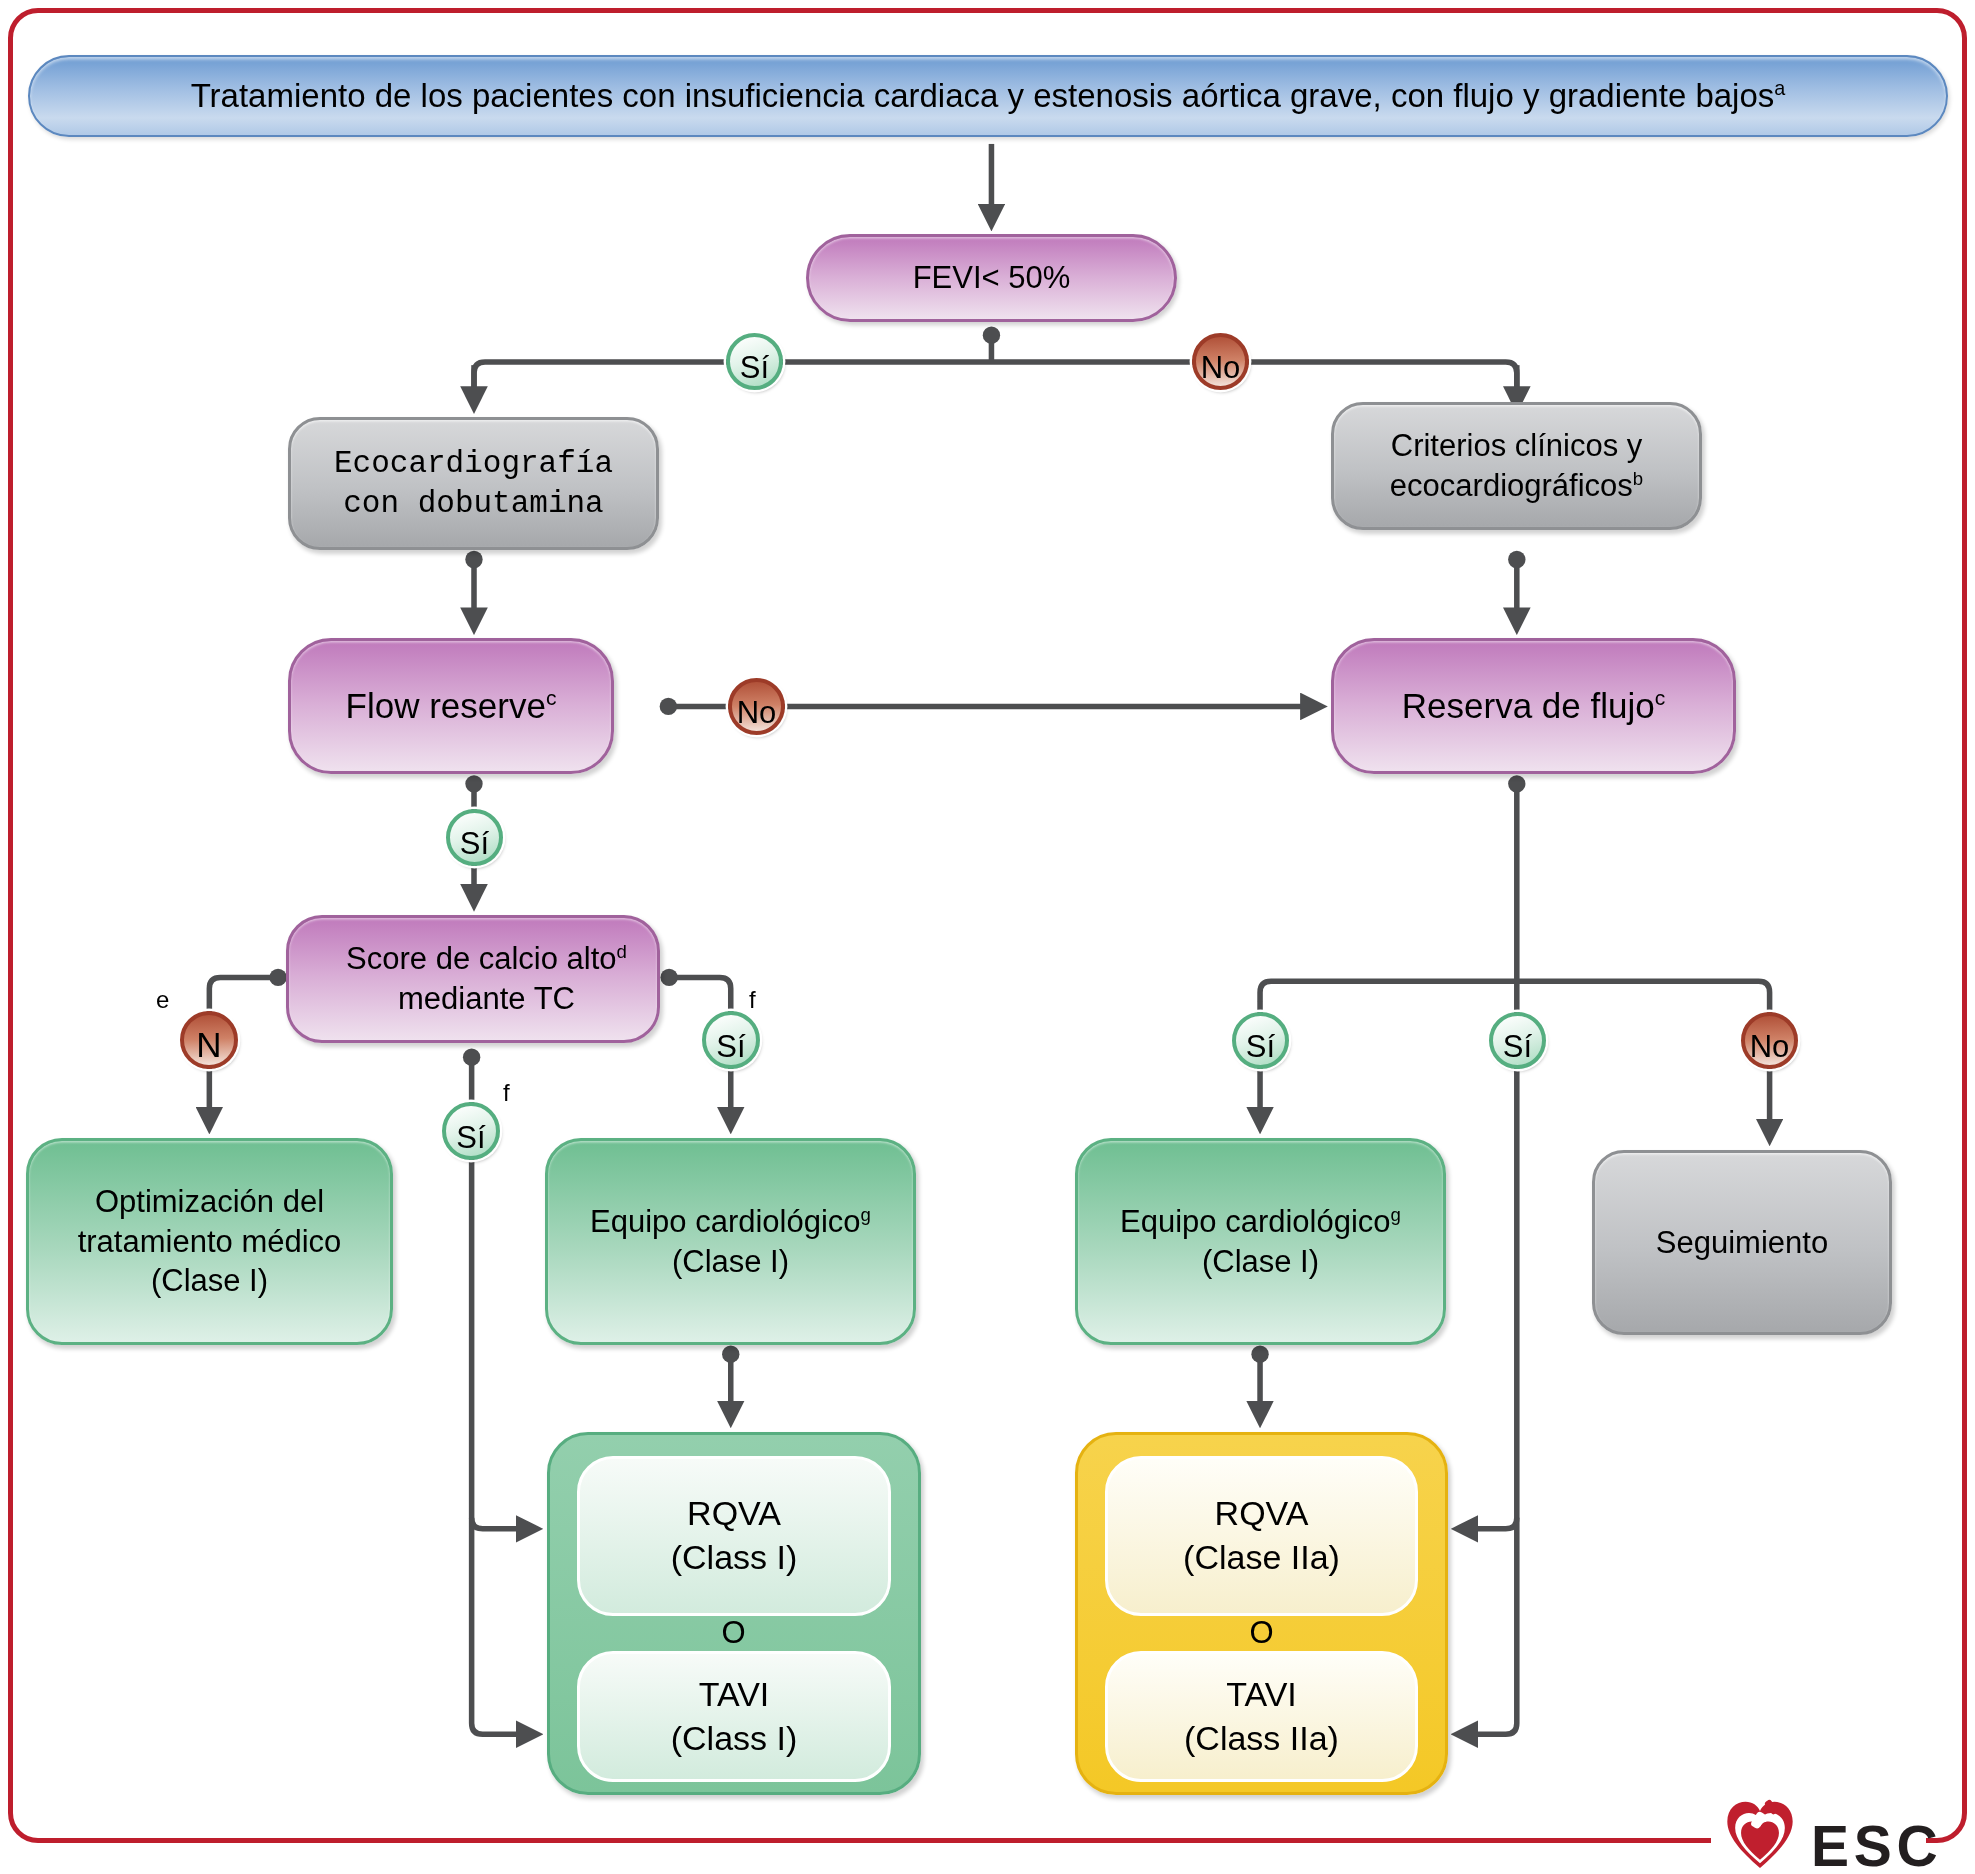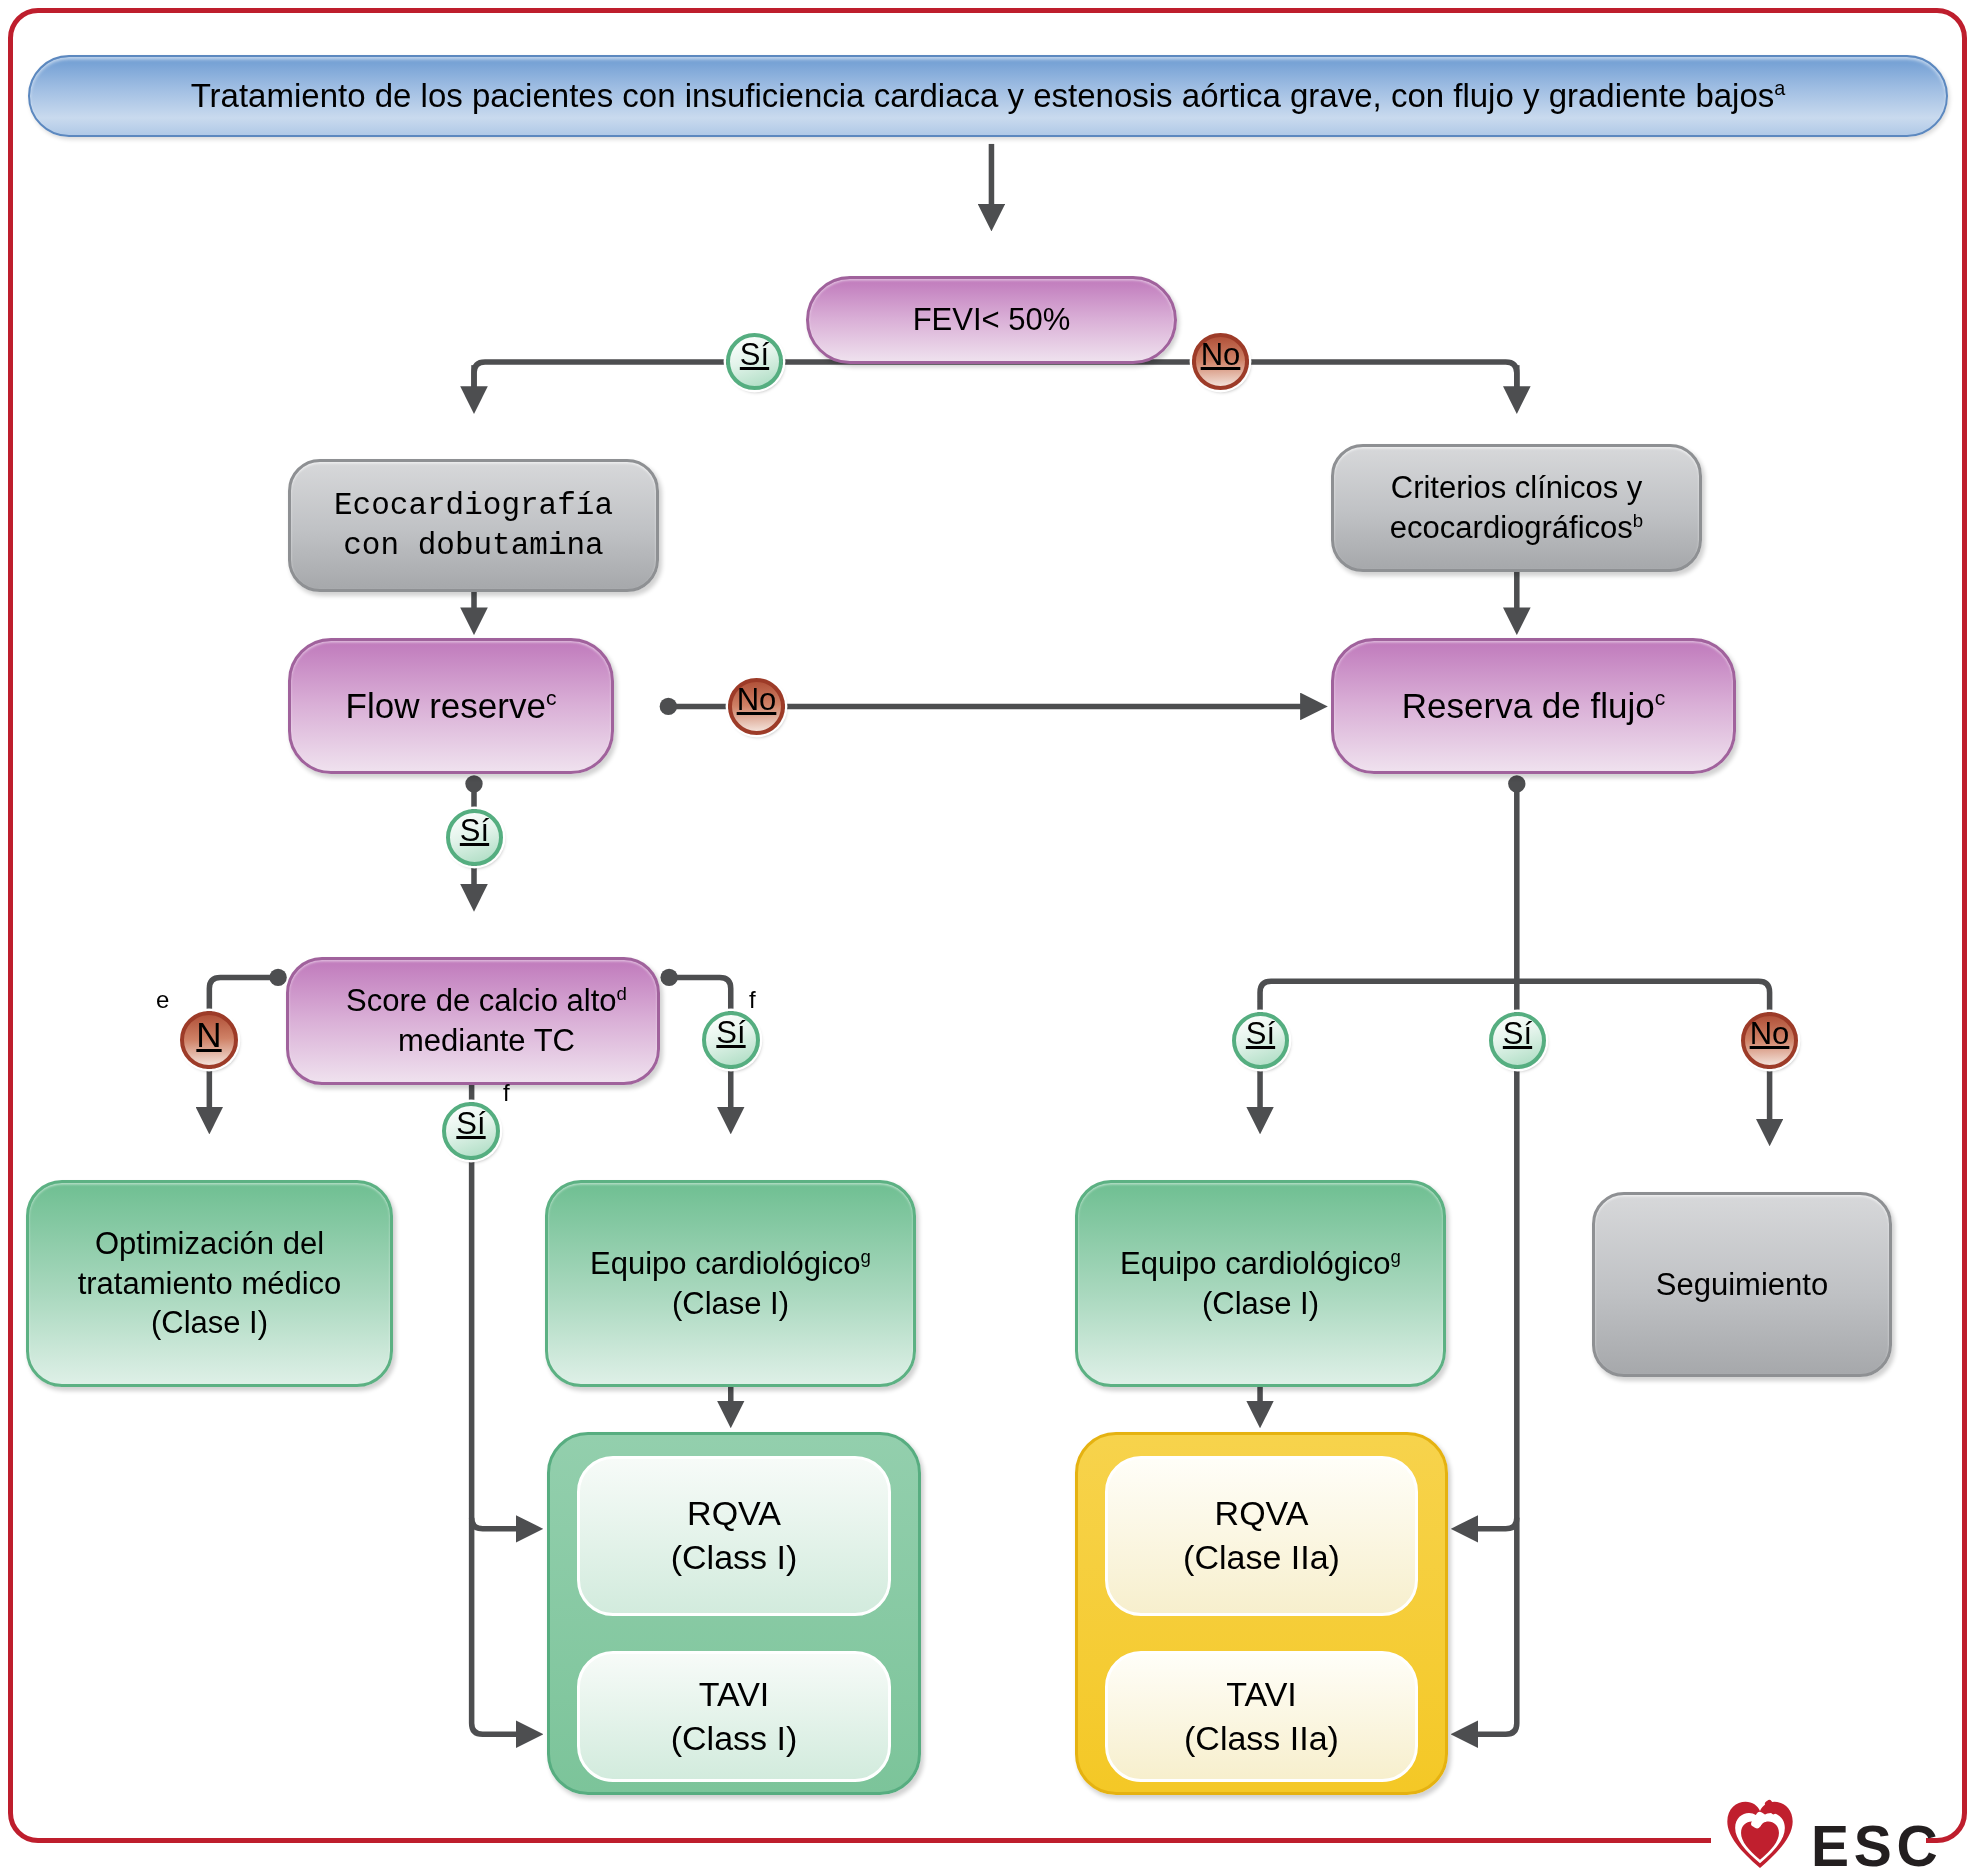--- a/index.html
+++ b/index.html
@@ -31,28 +31,28 @@
         border:3.2px solid #5cb183;border-radius:36px;box-shadow:inset 0 1.6px 2.4px rgba(255,255,255,.5), 2.4px 3.2px 4.7px rgba(0,0,0,.18);}
   .greenc{background:linear-gradient(180deg,#93cfad 0%,#7cc49a 100%);
         border:3.2px solid #57ad80;border-radius:41px;box-shadow:2.4px 3.2px 4.7px rgba(0,0,0,.18);}
   .yellowc{background:linear-gradient(180deg,#f7d34c 0%,#f4c826 100%);
         border:3.2px solid #e5b211;border-radius:41px;box-shadow:2.4px 3.2px 4.7px rgba(0,0,0,.18);}
   .inner-green{background:linear-gradient(180deg,#f7fbf8 0%,#d2ebdd 100%);
         border:3.2px solid #ffffff;border-radius:36px;}
   .inner-yellow{background:linear-gradient(180deg,#fffef8 0%,#f7efcd 100%);
         border:3.2px solid #ffffff;border-radius:36px;}
 
-  .fs-node{font-size:31px;margin-top:42px;}
+  .fs-node{font-size:31px;}
   .fs-big{font-size:35px;}
   .fs-inner{font-size:34px;}
 
   
   .circle{position:absolute;width:57px;height:57px;border-radius:50%;box-sizing:border-box;
-          display:flex;align-items:flex-start;justify-content:center;font-size:31px;z-index:4;
-          box-shadow:0 0 0 2.4px #ffffff, 1.6px 2.4px 3.2px rgba(0,0,0,.25);text-decoration:underline;}
+          display:flex;align-items:flex-end;justify-content:center;font-size:31px;z-index:4;
+          box-shadow:0 0 0 2.4px #ffffff, 1.6px 2.4px 3.2px rgba(0,0,0,.25);}
   .cgreen{background:linear-gradient(160deg,#ffffff 4%,#e2f3ea 45%,#a9dbc0 100%);border:4.7px solid #55ae80;}
   .cred{background:linear-gradient(178deg,#b05038 0%,#cf8166 48%,#f4e4dc 100%);border:4.7px solid #9d3b28;}
 
   .mini{position:absolute;font-size:24px;z-index:4;}
 
   
   #esc-logo{position:absolute;left:1722px;top:1798px;width:76px;height:76px;z-index:5;}
   #esc-text{position:absolute;left:1811px;top:1813px;font-size:57px;font-weight:bold;
             letter-spacing:4.7px;color:#231f20;z-index:5;}
 </style>

